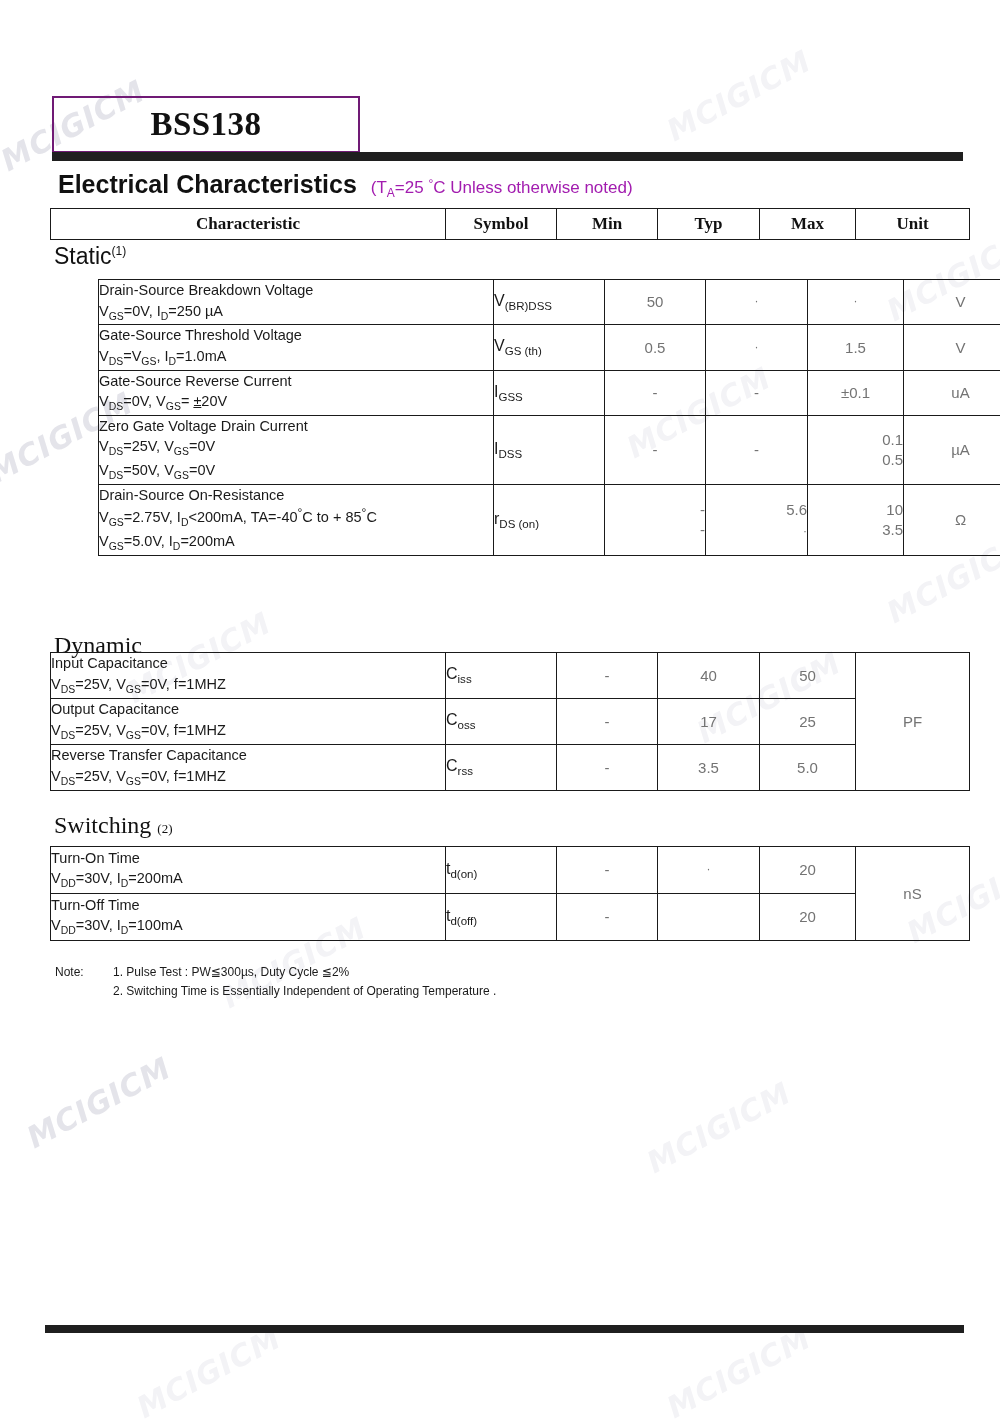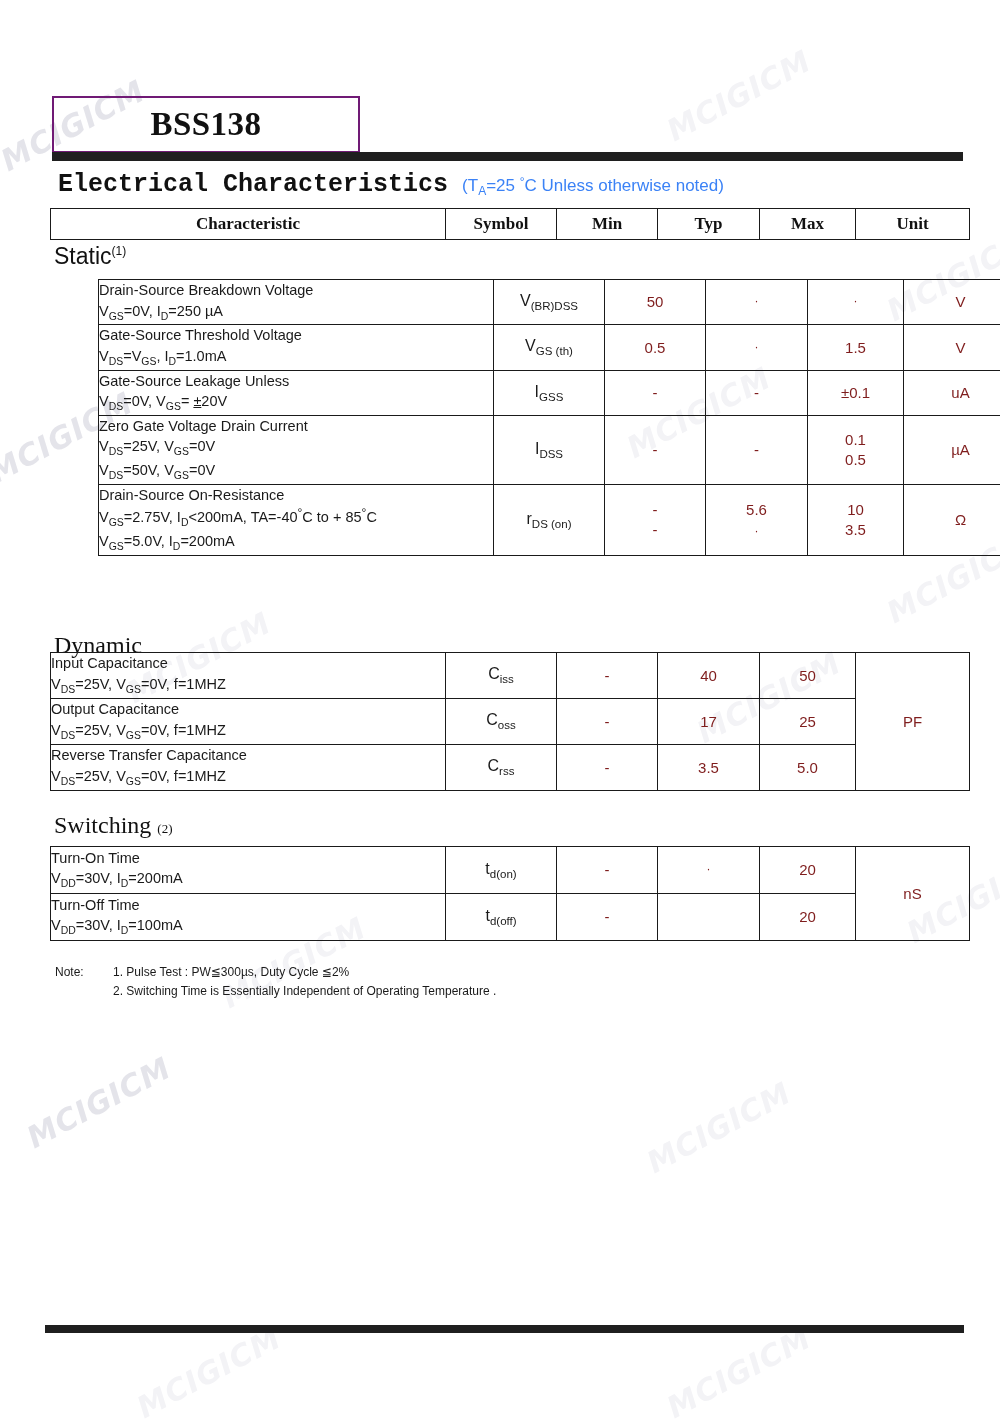--- a/index.html
+++ b/index.html
@@ -86,29 +86,29 @@
   
   .sect-title {
     position: absolute;
     left: 58px;
     top: 170px;
     display: flex;
     align-items: baseline;
     gap: 14px;
   }
   .sect-title .main {
-    font-family: Liberation Mono, monospace;
+    font-family: Liberation Sans, sans-serif;
     font-weight: bold;
     font-size: 25px;
     color: #111111;
   }
   .sect-title .cond {
     font-family: "Liberation Sans", sans-serif;
     font-size: 17px;
-    color: #3b82f6;
+    color: #a21caf;
   }
   .cond sub { font-size: 12px; }
   .deg { font-size: 12px; vertical-align: 5px; }
 
   
   table.dt {
     position: absolute;
     border-collapse: collapse;
     table-layout: fixed;
     width: 913px;
@@ -156,39 +156,39 @@
     padding: 5px 0 5px 11px;
     font-size: 14.5px;
     line-height: 1.42;
     text-align: left;
     color: #1a1a1a;
   }
   .cell-ctr {
     text-align: center;
     font-size: 15px;
     line-height: 1.3;
-    color: #7f1d1d;
+    color: #737373;
   }
   .cell-sym {
-    text-align: center;
+    text-align: left;
     font-size: 16px;
     color: #1a1a1a;
   }
   sub { font-size: 0.72em; }
 
   .st-r1 td { height: 42px; }
   .st-r2 td { height: 42px; }
   .st-r3 td { height: 42px; }
   .st-r4 td { height: 62px; }
   .st-r5 td { height: 70px; }
   .st-r6 td { height: 46px; }
 
   .dy-row td { height: 45px; }
   .sw-row td { height: 46px; }
-  .stack { line-height: 1.32; }
+  .stack { line-height: 1.32; text-align: right; }
   .tiny-dot { font-size: 12px; }
 
   
   .notes {
     position: absolute;
     left: 55px;
     top: 963px;
     font-size: 12px;
     line-height: 1.55;
     color: #1a1a1a;
@@ -268,21 +268,21 @@
       </td>
       <td class="c-sym cell-sym">V<sub>GS (th)</sub></td>
       <td class="c-min cell-ctr">0.5</td>
       <td class="c-typ cell-ctr tiny-dot">·</td>
       <td class="c-max cell-ctr">1.5</td>
       <td class="c-unit cell-ctr">V</td>
     </tr>
 
     <tr class="st-r3">
       <td class="c-char cell-char">
-        <span>Gate-Source Leakage Unless</span><br>
+        <span>Gate-Source Reverse Current</span><br>
         V<sub>DS</sub>=0V, V<sub>GS</sub>= <span style="text-decoration:underline">±</span>20V
       </td>
       <td class="c-sym cell-sym">I<sub>GSS</sub></td>
       <td class="c-min cell-ctr">-</td>
       <td class="c-typ cell-ctr">-</td>
       <td class="c-max cell-ctr">±0.1</td>
       <td class="c-unit cell-ctr">uA</td>
     </tr>
 
     <tr class="st-r4">

